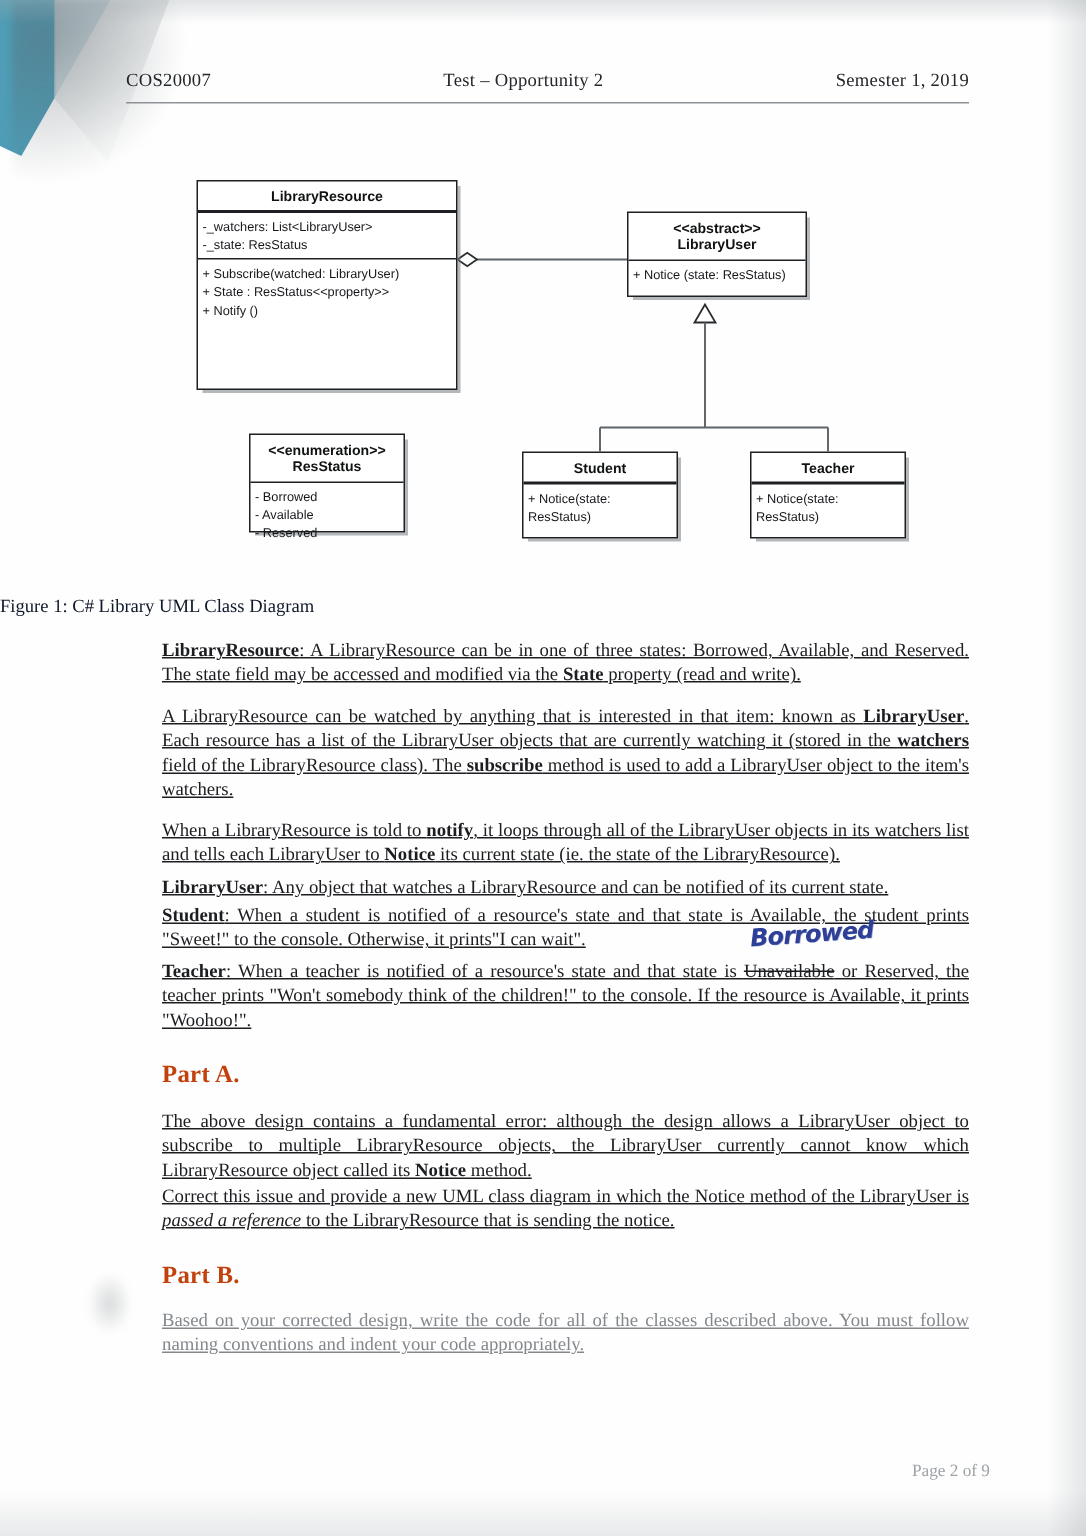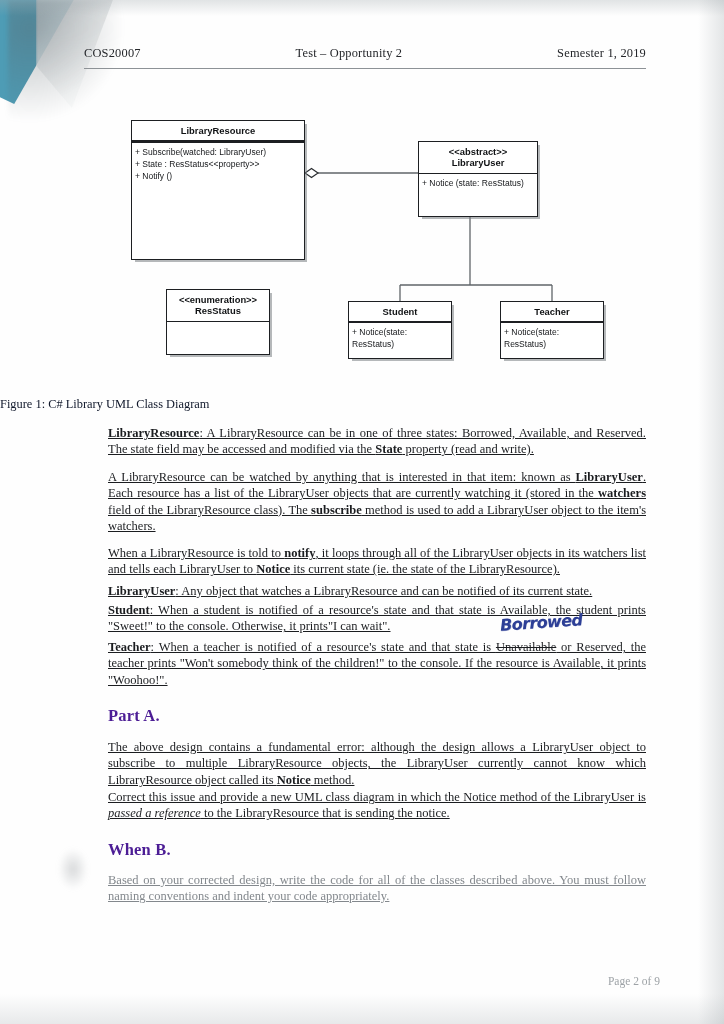--- a/index.html
+++ b/index.html
@@ -112,21 +112,21 @@
   }
   .uml-sep { height: 1.4px; background: #1d1f22; }
   .uml-sect {
     padding: 3px 4px 3px 3px;
     font-size: 8.5px;
     line-height: 1.42;
     color: #15171a;
   }
 
   #box-libraryresource { left: 131px; top: 120px; width: 174px; height: 140px; }
-  #box-libraryuser     { left: 418px; top: 141px; width: 120px; height: 76px; }
+  #box-libraryuser     { left: 418px; top: 141px; width: 120px; height: 57px; }
   #box-resstatus       { left: 166px; top: 289px; width: 104px; height: 66px; }
   #box-student         { left: 348px; top: 301px; width: 104px; height: 58px; }
   #box-teacher         { left: 500px; top: 301px; width: 104px; height: 58px; }
 
   
   #figcaption {
     position: absolute;
     left: 0; top: 397px; width: 724px;
     text-align: left;
     font-size: 12.4px;
@@ -171,21 +171,21 @@
     font-weight: 600;
     text-shadow: .4px .3px 0 rgba(45,63,150,.45);
   }
 
   
   .part-heading {
     position: absolute;
     left: 108px;
     font-size: 16.5px;
     font-weight: bold;
-    color: #4c1d95;
+    color: #c2410c;
     letter-spacing: .2px;
   }
   #part-a-heading { top: 706px; }
   #part-b-heading { top: 840px; }
 
   #p-parta1 { top: 739px; }
   #p-parta2 { top: 789px; }
 
   .faded {
     color: #83888d;
@@ -233,20 +233,24 @@
       <polygon points="470,203 463,215 477,215" fill="#ffffff" stroke="#2a2d30" stroke-width="1.2"></polygon>
       <line x1="470" y1="215" x2="470" y2="285" stroke="#5f6468" stroke-width="1.3"></line>
       <line x1="400" y1="285" x2="552" y2="285" stroke="#5f6468" stroke-width="1.3"></line>
       <line x1="400" y1="285" x2="400" y2="301" stroke="#5f6468" stroke-width="1.3"></line>
       <line x1="552" y1="285" x2="552" y2="301" stroke="#5f6468" stroke-width="1.3"></line>
     </svg>
 
     <div class="uml-box" id="box-libraryresource">
       <div class="uml-title">LibraryResource</div>
       <div class="uml-sep"></div>
+      <div class="uml-sect">
+        <div>-_watchers: List&lt;LibraryUser&gt;</div>
+        <div>-_state: ResStatus</div>
+      </div>
       <div class="uml-sep"></div>
       <div class="uml-sect">
         <div>+ Subscribe(watched: LibraryUser)</div>
         <div>+ State : ResStatus&lt;&lt;property&gt;&gt;</div>
         <div>+ Notify ()</div>
       </div>
     </div>
 
     <div class="uml-box" id="box-libraryuser">
       <div class="uml-title">
@@ -258,20 +262,25 @@
         <div>+ Notice (state: ResStatus)</div>
       </div>
     </div>
 
     <div class="uml-box" id="box-resstatus">
       <div class="uml-title">
         <div>&lt;&lt;enumeration&gt;&gt;</div>
         <div>ResStatus</div>
       </div>
       <div class="uml-sep"></div>
+      <div class="uml-sect">
+        <div>- Borrowed</div>
+        <div>- Available</div>
+        <div>- Reserved</div>
+      </div>
     </div>
 
     <div class="uml-box" id="box-student">
       <div class="uml-title">Student</div>
       <div class="uml-sep"></div>
       <div class="uml-sect">
         <div>+ Notice(state: ResStatus)</div>
       </div>
     </div>
 
@@ -297,18 +306,18 @@
   <div class="para" id="p-libuser"><b class="lead">LibraryUser</b><span>: Any object that watches a LibraryResource and can be notified of its current state.</span></div>
 
   <div class="para" id="p-teacher"><b class="lead">Teacher</b><span>: When a teacher is notified of a resource's state and that state is </span><span class="strike">Unavailable</span><span> or Reserved, the teacher prints "Won't somebody think of the children!" to the console. If the resource is Available, it prints "Woohoo!".</span></div>
 
   <div id="handwriting">Borrowed</div>
 
   <div class="part-heading" id="part-a-heading">Part A.</div>
   <div class="para" id="p-parta1"><span>The above design contains a fundamental error: although the design allows a LibraryUser object to subscribe to multiple LibraryResource objects, the LibraryUser currently cannot know which LibraryResource object called its </span><b>Notice</b><span> method.</span></div>
   <div class="para" id="p-parta2"><span>Correct this issue and provide a new UML class diagram in which the Notice method of the LibraryUser is </span><i>passed a reference</i><span> to the LibraryResource that is sending the notice.</span></div>
 
-  <div class="part-heading" id="part-b-heading">When B.</div>
+  <div class="part-heading" id="part-b-heading">Part B.</div>
   <div class="para faded" id="p-partb">Based on your corrected design, write the code for all of the classes described above. You must follow naming conventions and indent your code appropriately.</div>
 
   <div id="footer">Page 2 of 9</div>
 
 </div>
 
 </body></html>

